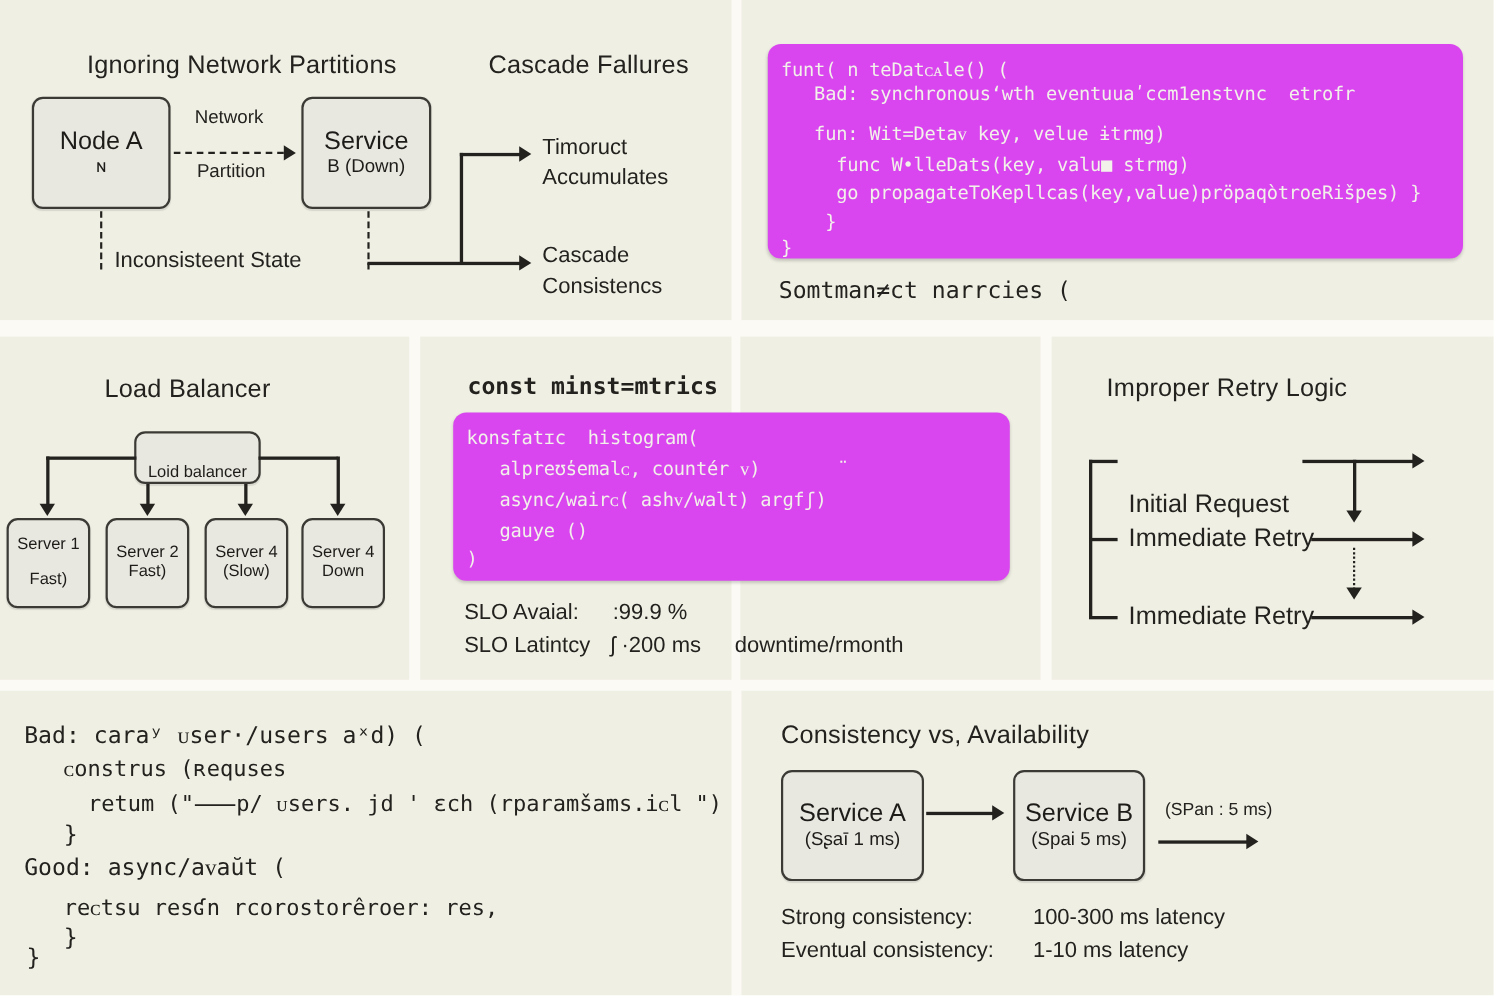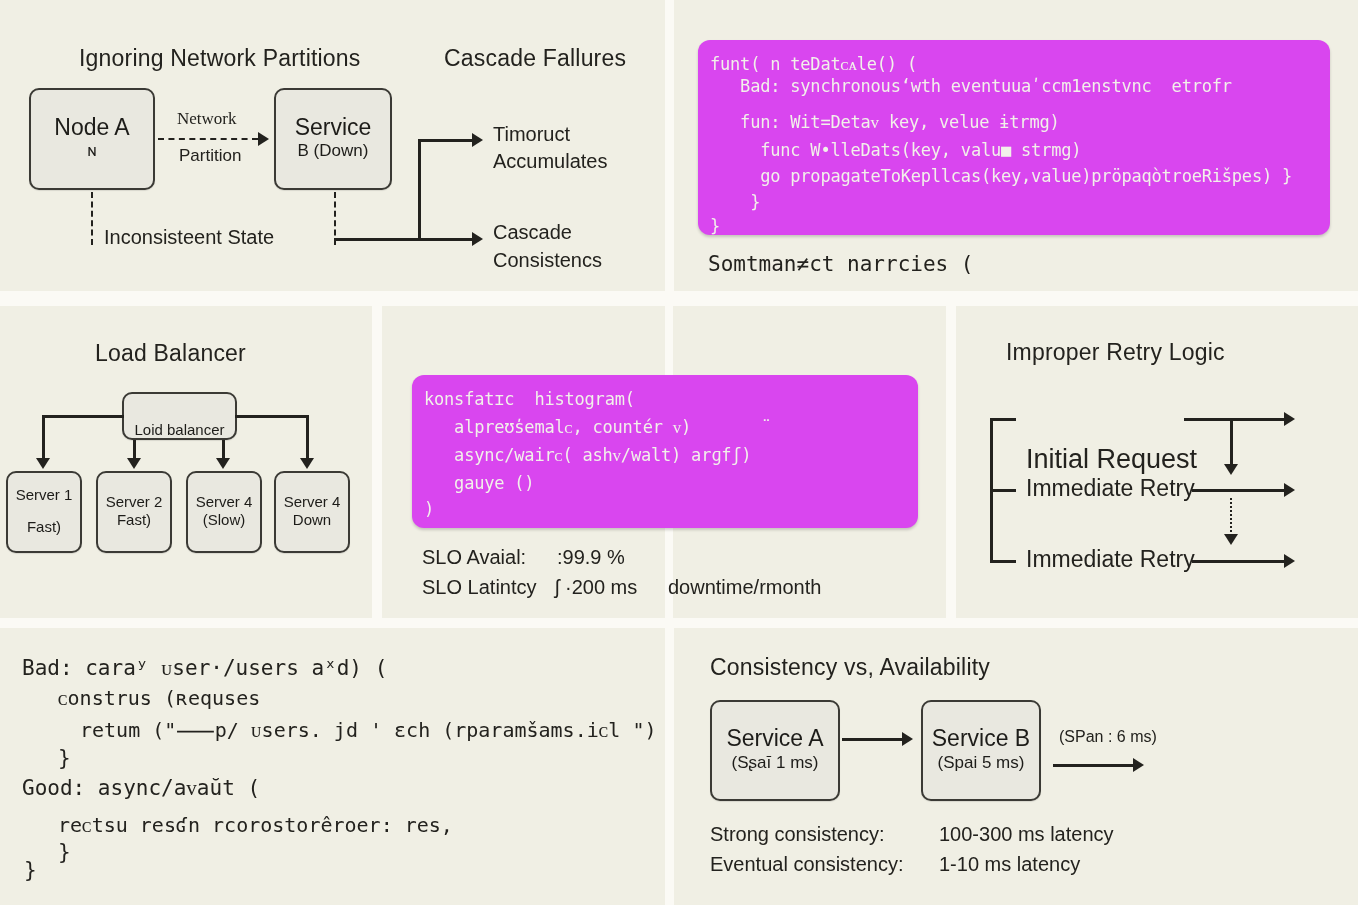--- a/index.html
+++ b/index.html
@@ -136,21 +136,21 @@
       <span class="l2">ɴ</span>
     </div>
 
     <div class="node" style="left:274px; top:88px; width:118px; height:102px;">
       <span class="l1">Service</span>
       <span class="l2">B (Down)</span>
     </div>
 
     <div class="dashline-h" style="left:158px; top:138px; width:100px;"></div>
     <div class="arrow-r" style="left:258px; top:132px;"></div>
-    <div class="edge-label" style="left:177px; top:108px;font-family:Liberation Serif, serif;">Network</div>
+    <div class="edge-label" style="left:177px; top:96px;">Network</div>
     <div class="edge-label" style="left:179px; top:145px;">Partition</div>
 
     <div class="dashline-v" style="left:91px; top:192px; height:53px;"></div>
     <div class="dashline-v" style="left:334px; top:192px; height:53px;"></div>
     <div class="txt" style="left:104px; top:226px; font-size:20px;">Inconsisteent State</div>
 
     <div class="panel-title" style="left:444px; top:45px;">Cascade Fallures</div>
 
     <div class="vline" style="left:418px; top:139px; height:101px;"></div>
     <div class="hline" style="left:418px; top:139px; width:57px;"></div>
@@ -213,20 +213,21 @@
     <div class="node small" style="left:274px; top:165px; width:76px; height:82px;">
       <span class="l1">Server 4</span>
       <span class="l2">Down</span>
     </div>
   </div>
 
   <div class="panel" style="left:382px; top:306px; width:283px; height:312px;"></div>
 
   <div class="panel" style="left:673px; top:306px; width:273px; height:312px;"></div>
 
+  <div class="plaincode" style="left:425px; top:339px; font-size:21px; font-weight:bold;">const minst=mtrics</div>
 
   <div class="codeblock" style="left:412px; top:375px; width:506px; height:153px;">
     <div class="line" style="left:12px; top:14px;">konsfatɪc  histogram(</div>
     <div class="line" style="left:12px; top:42px;">   alpreʊs̕emalᴄ, countér ᴠ)       ¨</div>
     <div class="line" style="left:12px; top:70px;">   async/wairᴄ( ashᴠ/walt) arɡfʃ)</div>
     <div class="line" style="left:12px; top:98px;">   gauye ()</div>
     <div class="line" style="left:12px; top:124px;">)</div>
   </div>
 
   <div class="kvrow" style="left:422px; top:546px;">SLO Avaial:</div>
@@ -237,21 +238,21 @@
 
   <div class="panel" style="left:956px; top:306px; width:402px; height:312px;">
 
     <div class="panel-title" style="left:50px; top:33px;">Improper Retry Logic</div>
 
     <div class="vline" style="left:34px; top:112px; height:144px;"></div>
     <div class="hline" style="left:34px; top:112px; width:26px;"></div>
     <div class="hline" style="left:34px; top:183px; width:26px;"></div>
     <div class="hline" style="left:34px; top:254px; width:26px;"></div>
 
-    <div class="txt" style="left:70px; top:98px; font-size:27px;margin-top:40px;">Initial Request</div>
+    <div class="txt" style="left:70px; top:98px; font-size:23px;margin-top:40px;">Initial Request</div>
     <div class="txt" style="left:70px; top:169px; font-size:23px;">Immediate Retry</div>
     <div class="txt" style="left:70px; top:240px; font-size:23px;">Immediate Retry</div>
 
     <div class="hline" style="left:228px; top:112px; width:104px;"></div>
     <div class="arrow-r" style="left:328px; top:106px;"></div>
     <div class="hline" style="left:236px; top:183px; width:96px;"></div>
     <div class="arrow-r" style="left:328px; top:177px;"></div>
     <div class="hline" style="left:236px; top:254px; width:96px;"></div>
     <div class="arrow-r" style="left:328px; top:248px;"></div>
 
@@ -294,21 +295,21 @@
       <span class="l1">Service B</span>
       <span class="l2">(Spai 5 ms)</span>
     </div>
 
 
     <div class="hline" style="left:168px; top:110px; width:63px;"></div>
     <div class="arrow-r" style="left:228px; top:104px;"></div>
 
     <div class="hline" style="left:379px; top:136px; width:84px;"></div>
     <div class="arrow-r" style="left:459px; top:130px;"></div>
-    <div class="edge-label" style="left:385px; top:98px; font-size:16px;">(SPan : 6 ms)</div>
+    <div class="edge-label" style="left:385px; top:98px; font-size:16px;">(SPan : 5 ms)</div>
 
     <div class="kvrow" style="left:36px; top:195px;">Strong consistency:</div>
     <div class="kvrow" style="left:265px; top:195px;">100-300 ms latency</div>
     <div class="kvrow" style="left:36px; top:225px;">Eventual consistency:</div>
     <div class="kvrow" style="left:265px; top:225px;">1-10 ms latency</div>
   </div>
 
 </div>
 
 </body></html>

